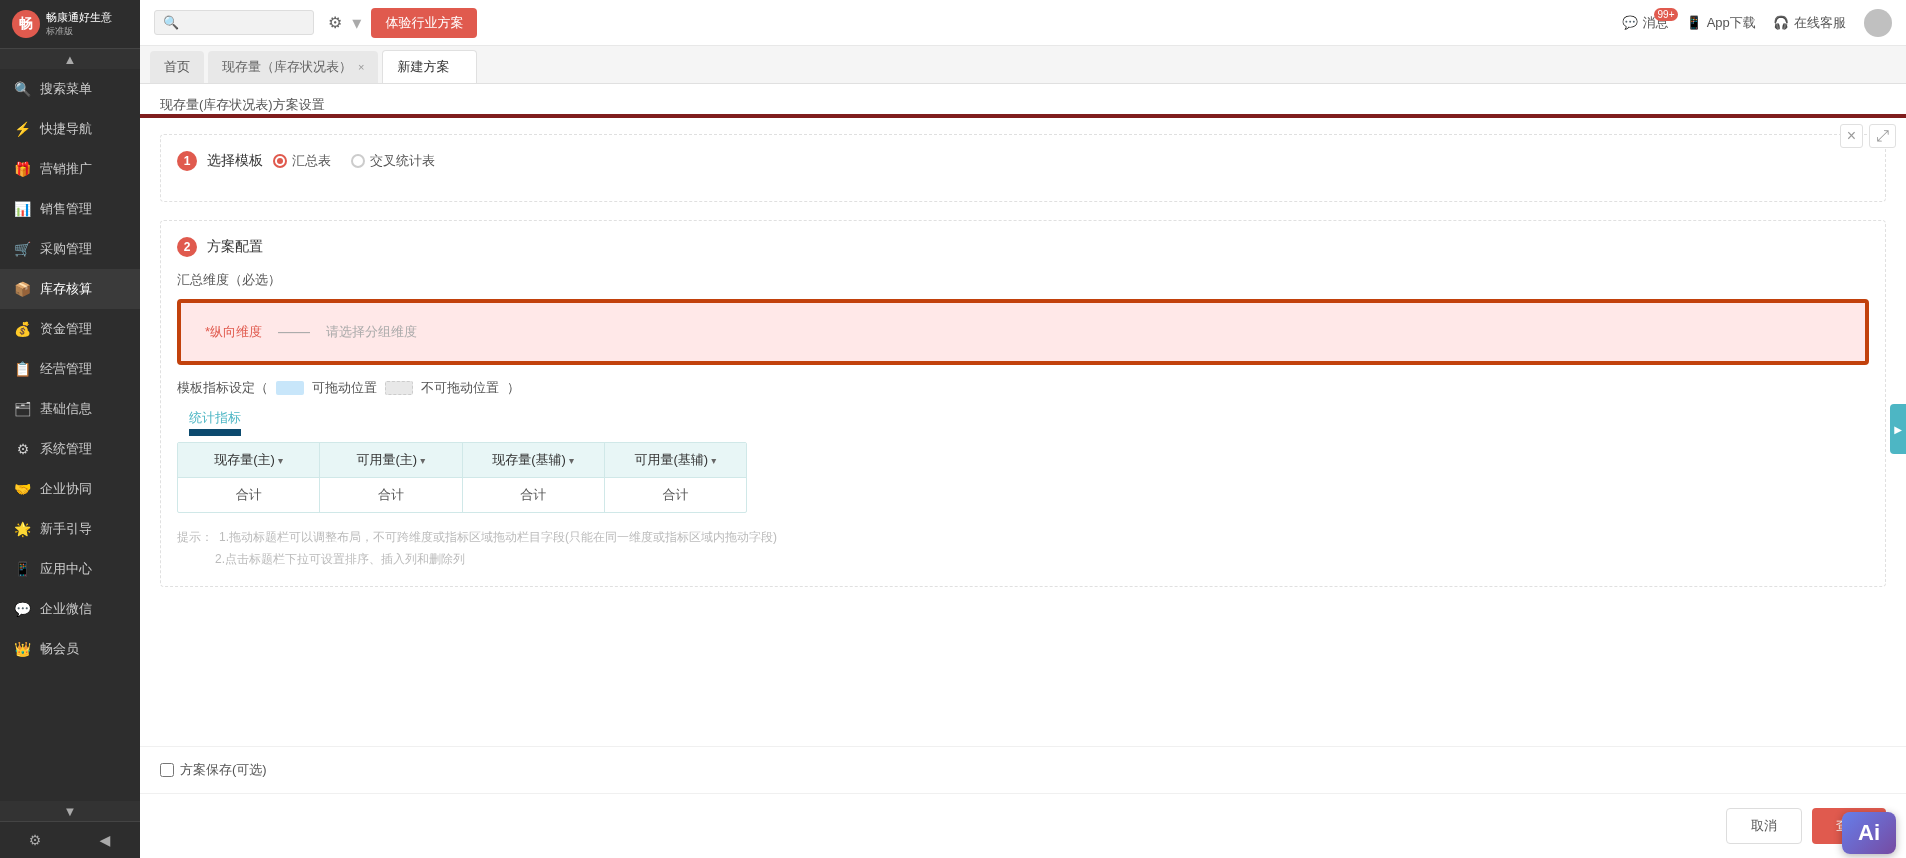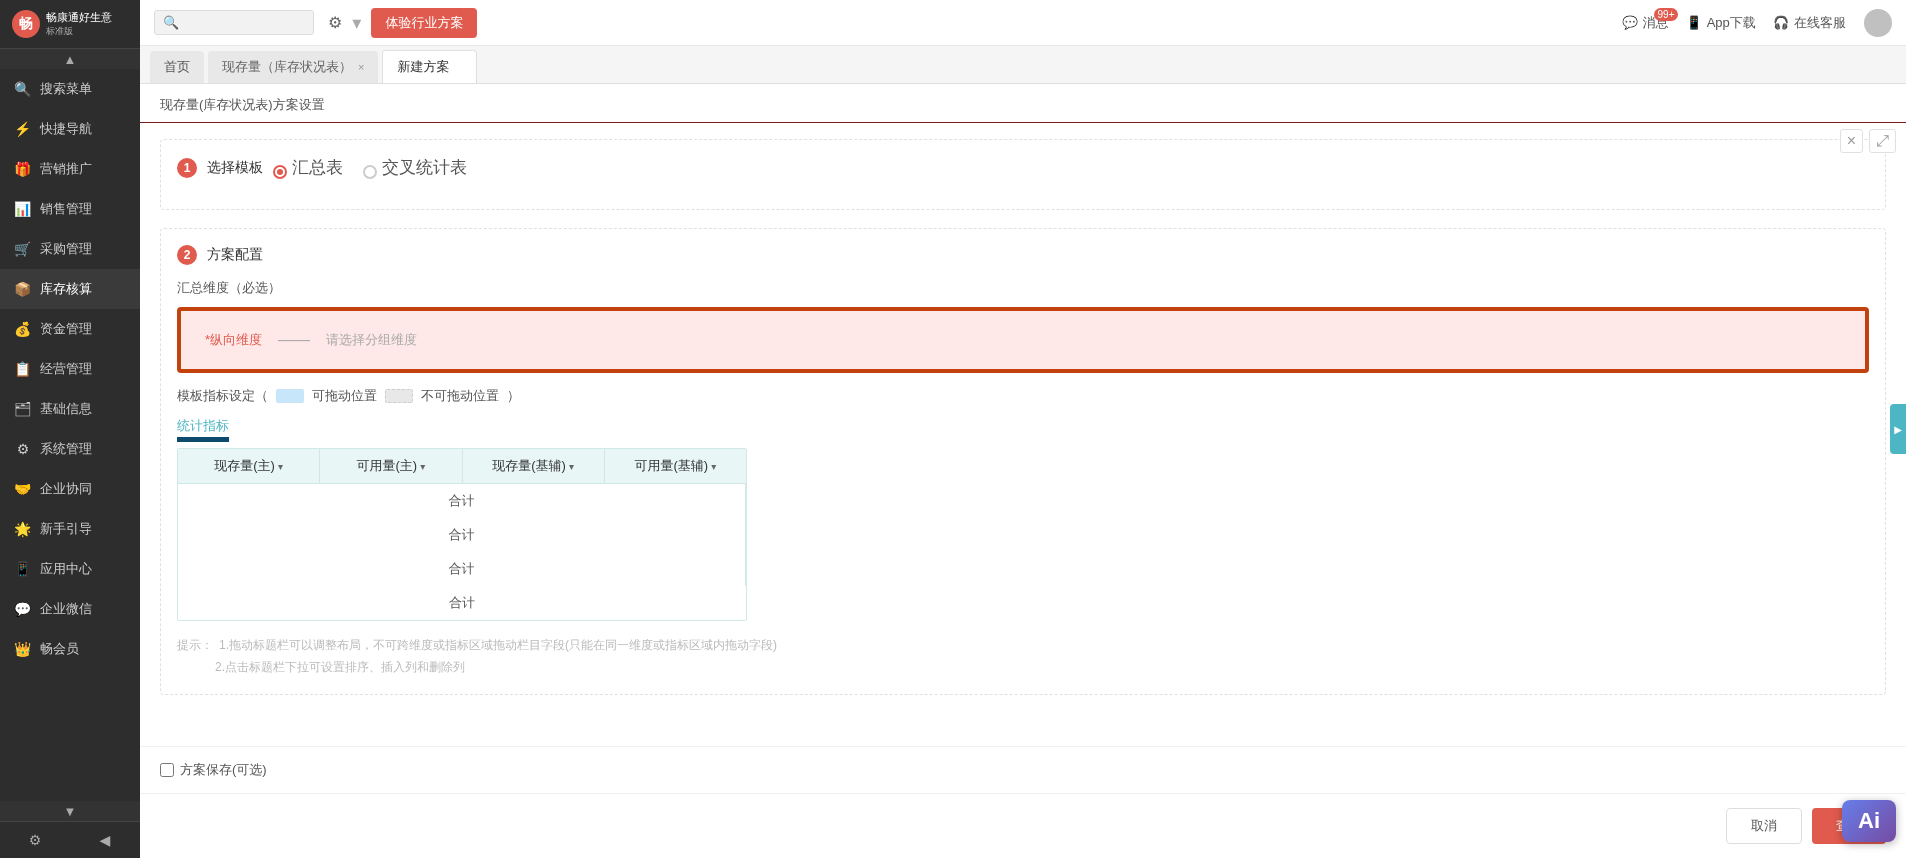--- a/index.html
+++ b/index.html
@@ -101,42 +101,42 @@
     .tab-close { color: #999; font-size: 11px; cursor: pointer; }
     .tab-new { background: #e05a4e; color: #fff; }
     .tab-new .tab-close { color: rgba(255,255,255,0.8); }
 
     
     .content {
       flex: 1; background: #fff; overflow-y: auto; padding: 0;
       display: flex; flex-direction: column;
     }
     .content-header {
-      padding: 12px 20px 8px;
+      padding: 12px 20px 0;
       font-size: 13px; color: #555;
-      border-bottom: 1px solid #7f1d1d;
+      border-bottom: 4px solid #7f1d1d;
     }
 
     
     .panel { padding: 16px 20px; flex: 1; }
 
     
     .step { margin-bottom: 18px; border: 1px dashed #e0e0e0; border-radius: 4px; padding: 16px; }
     .step-header { display: flex; align-items: center; gap: 10px; margin-bottom: 14px; }
     .step-num {
       width: 20px; height: 20px; border-radius: 50%;
       background: #e05a4e; color: #fff;
       display: flex; align-items: center; justify-content: center;
       font-size: 12px; font-weight: bold; flex-shrink: 0;
     }
     .step-title { font-size: 14px; color: #333; font-weight: 500; }
 
     
     .radio-group { display: flex; align-items: center; gap: 20px; }
-    .radio-item { display: flex; align-items: flex-end; gap: 5px; cursor: pointer; font-size: 17px; color: #555; }
+    .radio-item { display: flex; align-items: center; gap: 5px; cursor: pointer; font-size: 13px; color: #555; }
     .radio-dot {
       width: 14px; height: 14px; border-radius: 50%; border: 2px solid #ccc;
       display: flex; align-items: center; justify-content: center;
     }
     .radio-dot.checked { border-color: #e05a4e; }
     .radio-dot.checked::after { content: ''; width: 6px; height: 6px; border-radius: 50%; background: #e05a4e; }
 
     
     .step2-label { font-size: 13px; color: #555; margin-bottom: 10px; }
     .dimension-box {
@@ -148,29 +148,29 @@
     .dimension-arrow { color: #aaa; font-size: 16px; }
     .dimension-placeholder { color: #aaa; font-size: 13px; }
 
     
     .template-indicator { font-size: 13px; color: #555; margin-bottom: 12px; display: flex; align-items: center; gap: 8px; }
     .indicator-movable { display: inline-block; width: 28px; height: 14px; background: #c8e6fa; border-radius: 2px; }
     .indicator-fixed { display: inline-block; width: 28px; height: 14px; background: #e8e8e8; border: 1px dashed #ccc; border-radius: 2px; }
 
     
     .stats-section { margin-top: 4px; }
-    .stats-title { color: #4db6c4; font-size: 13px; margin-bottom: 6px; border-bottom: 5px solid #0c4a6e; display: inline-block; padding-bottom: 2px; }
+    .stats-title { color: #4db6c4; font-size: 13px; margin-bottom: 6px; border-bottom: 7px solid #0c4a6e; display: inline-block; padding-bottom: 2px; margin-left: 12px; }
     .stats-table { border: 1px solid #d0e8e8; border-radius: 2px; width: 570px; }
     .stats-header-row { display: flex; background: #e8f6f6; }
     .stats-header-cell {
       flex: 1; padding: 8px 10px; font-size: 13px; color: #333;
       border-right: 1px solid #d0e8e8; display: flex; align-items: center; justify-content: center; gap: 3px; text-align: center;
     }
     .stats-header-cell:last-child { border-right: none; }
-    .stats-data-row { display: flex; border-top: 1px solid #d0e8e8; flex-direction: column; }
+    .stats-data-row { display: flex; border-top: 1px solid #d0e8e8; }
     .stats-data-cell {
       flex: 1; padding: 8px 10px; font-size: 13px; color: #555; text-align: center;
       border-right: 1px solid #d0e8e8;
     }
     .stats-data-cell:last-child { border-right: none; }
     .chevron-down { font-size: 10px; color: #666; }
 
     
     .tips { margin-top: 14px; font-size: 12px; color: #bbb; line-height: 1.8; }
     .tips-item { display: flex; gap: 6px; text-align: right; }
@@ -197,21 +197,21 @@
     .right-panel-toggle {
       position: fixed; right: 0; top: 50%; transform: translateY(-50%);
       background: #4db6c4; color: #fff; width: 16px; height: 50px;
       display: flex; align-items: center; justify-content: center;
       border-radius: 4px 0 0 4px; cursor: pointer; font-size: 10px;
       z-index: 100;
     }
 
     
     .ai-badge {
-      position: fixed; right: 10px; bottom: 16px;
+      position: fixed; right: 10px; bottom: 4px;
       background: linear-gradient(135deg, #667eea, #764ba2);
       color: #fff; border-radius: 8px;
       padding: 8px 16px; font-size: 22px; font-weight: bold;
       cursor: pointer; box-shadow: 0 2px 8px rgba(0,0,0,0.3);
     }
     .resize-btn { cursor: pointer; color: #999; font-size: 16px; background: #fff; border: 1px solid #e0e0e0; border-radius: 3px; padding: 2px 6px; }
   </style>
 </head>
 <body>
 

